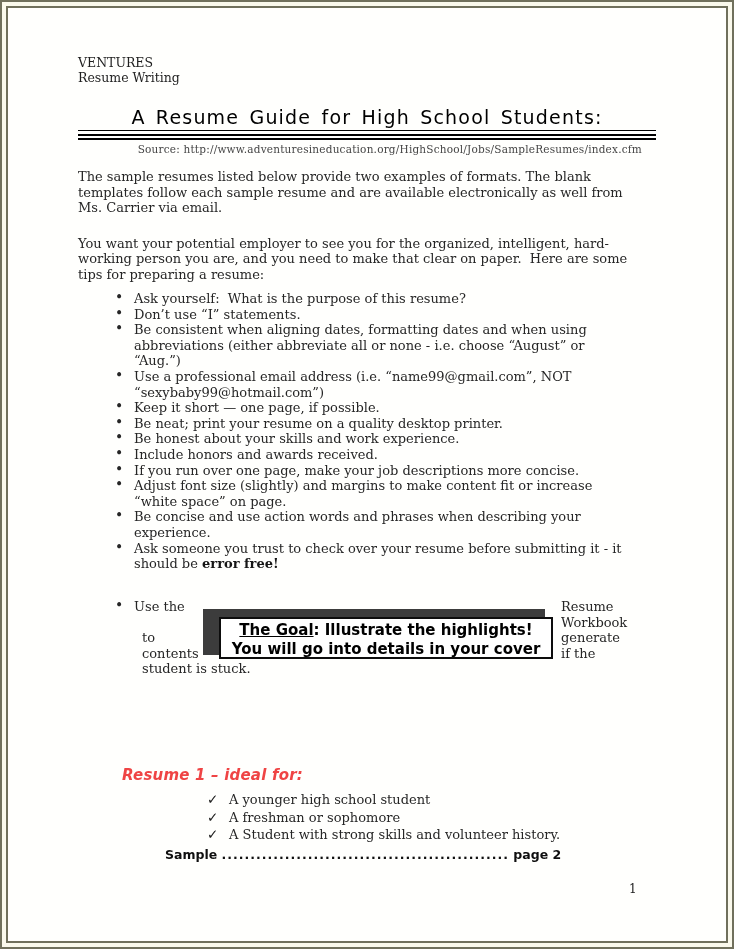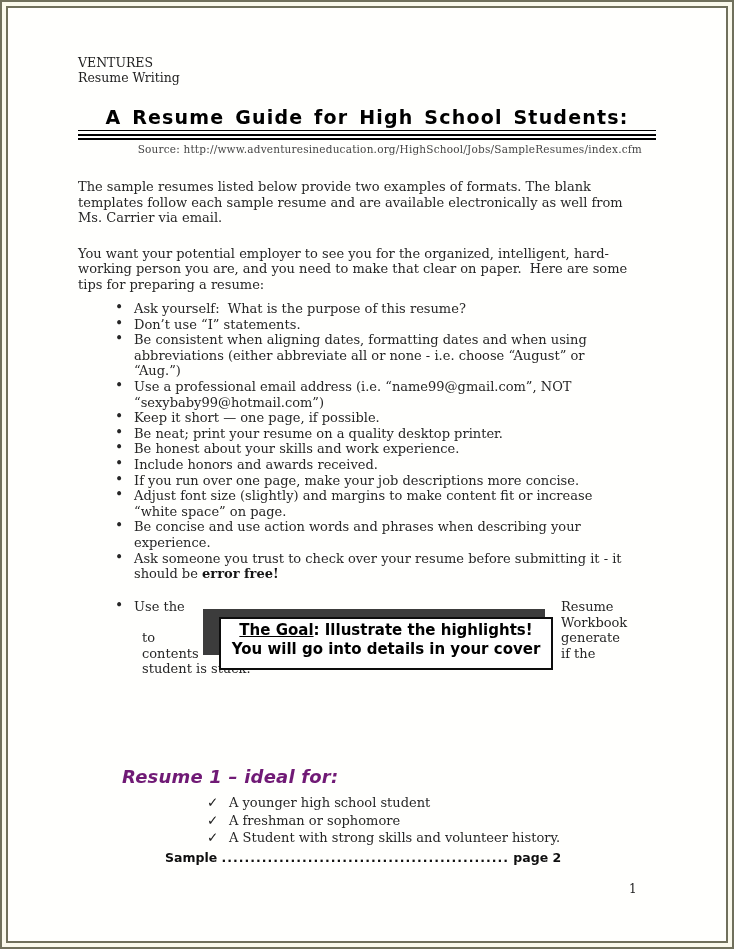--- a/index.html
+++ b/index.html
@@ -23,42 +23,42 @@
     border: 2px solid #70705c;
     background: #fffffd;
   }
   .content {
     position: absolute; left: 78px; top: 44px; width: 578px;
   }
   .doc-header { font-size: 12.5px; line-height: 14.5px; color: #1e1e1e; margin-top: 12px; }
   .doc-title {
     margin-top: 21px;
     font-family: "DejaVu Sans", sans-serif;
-    font-weight: 700;
+    font-weight: 400;
     font-size: 19px;
     letter-spacing: 1.2px;
     word-spacing: 3px;
     text-align: center;
     color: #000;
     line-height: 22px;
   }
   .title-rules { margin-top: 2px; }
   .title-rules .r1 { height: 1px; background: #000; margin-bottom: 3px; }
   .title-rules .r2 { height: 2px; background: #000; margin-bottom: 2px; }
   .title-rules .r3 { height: 2px; background: #000; }
   .source-line {
     margin-top: 3px;
     text-align: right;
     padding-right: 14px;
     font-size: 10.5px;
     color: #454545;
     letter-spacing: 0.2px;
   }
   .para { font-size: 13px; line-height: 15.6px; white-space: pre-line; }
-  .p1 { margin-top: 24px; }
+  .p1 { margin-top: 14px; }
   .p2 { margin-top: 20px; }
   ul.tips { margin-top: 8.5px; list-style: none; }
   ul.tips li {
     position: relative;
     padding-left: 56px;
     font-size: 13px;
     line-height: 15.6px;
     white-space: pre-line;
   }
   ul.tips li::before {
@@ -85,40 +85,40 @@
     position: absolute; left: 561px; top: 599px;
     font-size: 13px; line-height: 15.6px; white-space: pre-line;
   }
   .goal-shadow {
     position: absolute; left: 203px; top: 609px;
     width: 342px; height: 46px;
     background: #3c3c3c;
   }
   .goal-box {
     position: absolute; left: 219px; top: 617px;
-    width: 334px; height: 53px;
+    width: 334px; height: 42px;
     background: #ffffff;
     border: 2px solid #0d0d0d;
     overflow: hidden;
     text-align: center;
     font-family: "DejaVu Sans", sans-serif;
     font-weight: 700;
     font-size: 15px;
     line-height: 19px;
     color: #000;
     padding-top: 2px;
   }
   .goal-box .goal-lead { text-decoration: underline; }
 
   
   .resume1 { position: absolute; left: 122px; top: 766px; width: 470px; }
   .resume1-heading {
     font-family: "DejaVu Sans", sans-serif;
     font-weight: 700; font-style: italic;
-    font-size: 18px; color: #701a75;
+    font-size: 15px; color: #ef4444;
     letter-spacing: 0.2px;
   }
   .check-list { margin-top: 7px; margin-left: 85px; }
   .check-row { display: flex; line-height: 17.5px; font-size: 13px; }
   .check-glyph { width: 22px; flex: 0 0 22px; color: #222; font-size: 13.5px; }
   .sample-line {
     margin-top: 3px; margin-left: 43px;
     font-family: "DejaVu Sans", sans-serif;
     font-weight: 700; font-size: 12.5px; color: #0f0f0f;
   }

